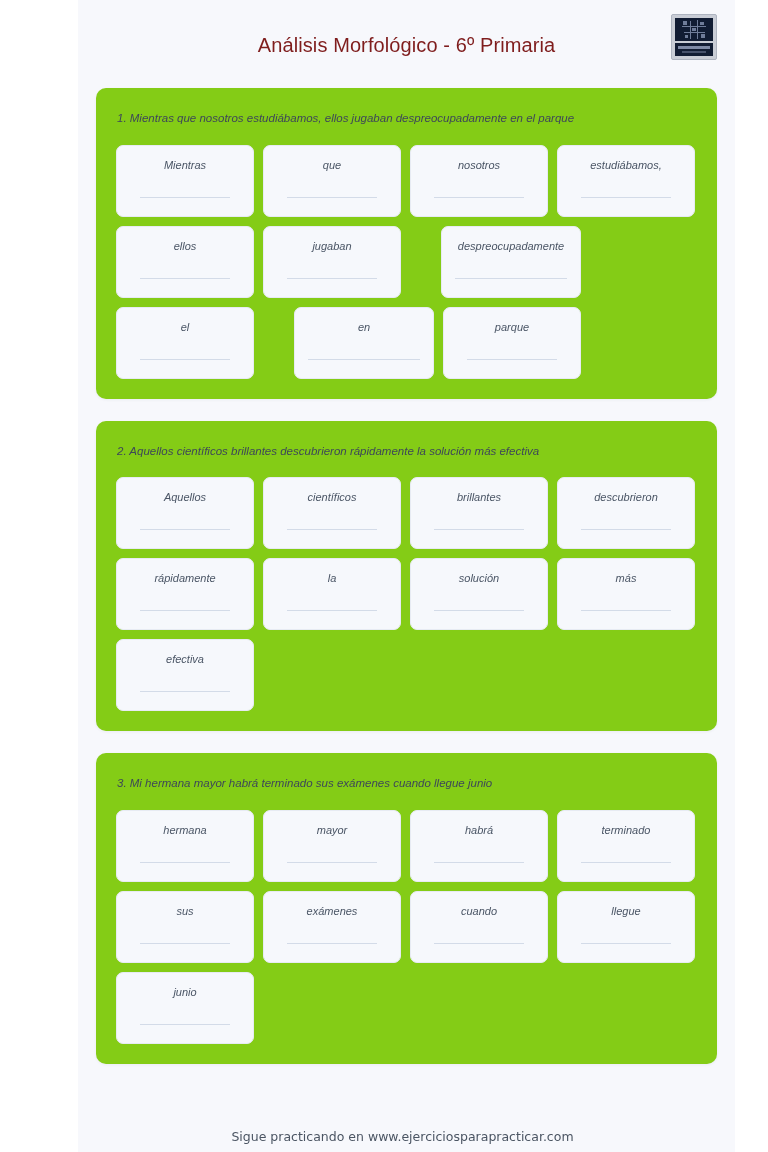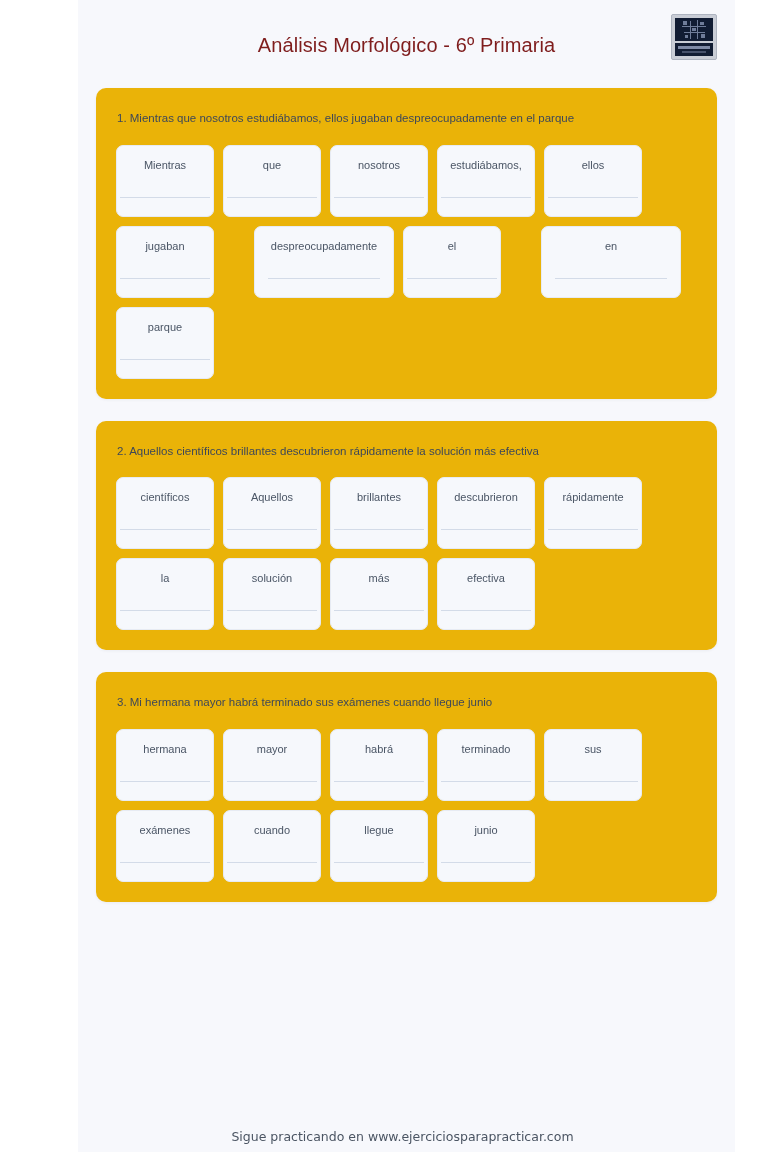--- a/index.html
+++ b/index.html
@@ -130,44 +130,45 @@
   }
 
   
   .exercise-list {
     display: flex;
     flex-direction: column;
     gap: 22px;
   }
 
   .exercise-card {
-    background: #eab308;
+    background: #84cc16;
     border-radius: 10px;
     padding: 22px 20px 20px 20px;
     box-shadow: 0 1px 3px rgba(40, 55, 90, 0.06);
+    font-style: italic;
   }
 
   .exercise-prompt {
     font-size: 11.5px;
     color: #3e4858;
     line-height: 1.45;
     margin: 0 0 18px 1px;
   }
 
   .word-grid {
     display: flex;
     flex-wrap: wrap;
     gap: 9px;
   }
 
   .word-card {
     background: #f6f8fc;
     border: 1px solid #e7ebf3;
     border-radius: 7px;
-    width: 98px;
+    width: 138px;
     height: 72px;
     padding: 13px 12px 12px 12px;
     display: flex;
     flex-direction: column;
     align-items: center;
     justify-content: space-between;
   }
   .word-card.wide { width: 140px; margin-left: 31px; }
 
   .word-label {
@@ -274,25 +275,25 @@
               <div class="word-card">
                 <span class="word-label">parque</span>
                 <div class="answer-line"></div>
               </div>
             </div>
           </div>
           <div class="exercise-card">
             <p class="exercise-prompt">2. Aquellos científicos brillantes descubrieron rápidamente la solución más efectiva</p>
             <div class="word-grid">
               <div class="word-card">
+                <span class="word-label">Aquellos</span>
+                <div class="answer-line"></div>
+              </div>
+              <div class="word-card">
                 <span class="word-label">científicos</span>
-                <div class="answer-line"></div>
-              </div>
-              <div class="word-card">
-                <span class="word-label">Aquellos</span>
                 <div class="answer-line"></div>
               </div>
               <div class="word-card">
                 <span class="word-label">brillantes</span>
                 <div class="answer-line"></div>
               </div>
               <div class="word-card">
                 <span class="word-label">descubrieron</span>
                 <div class="answer-line"></div>
               </div>

